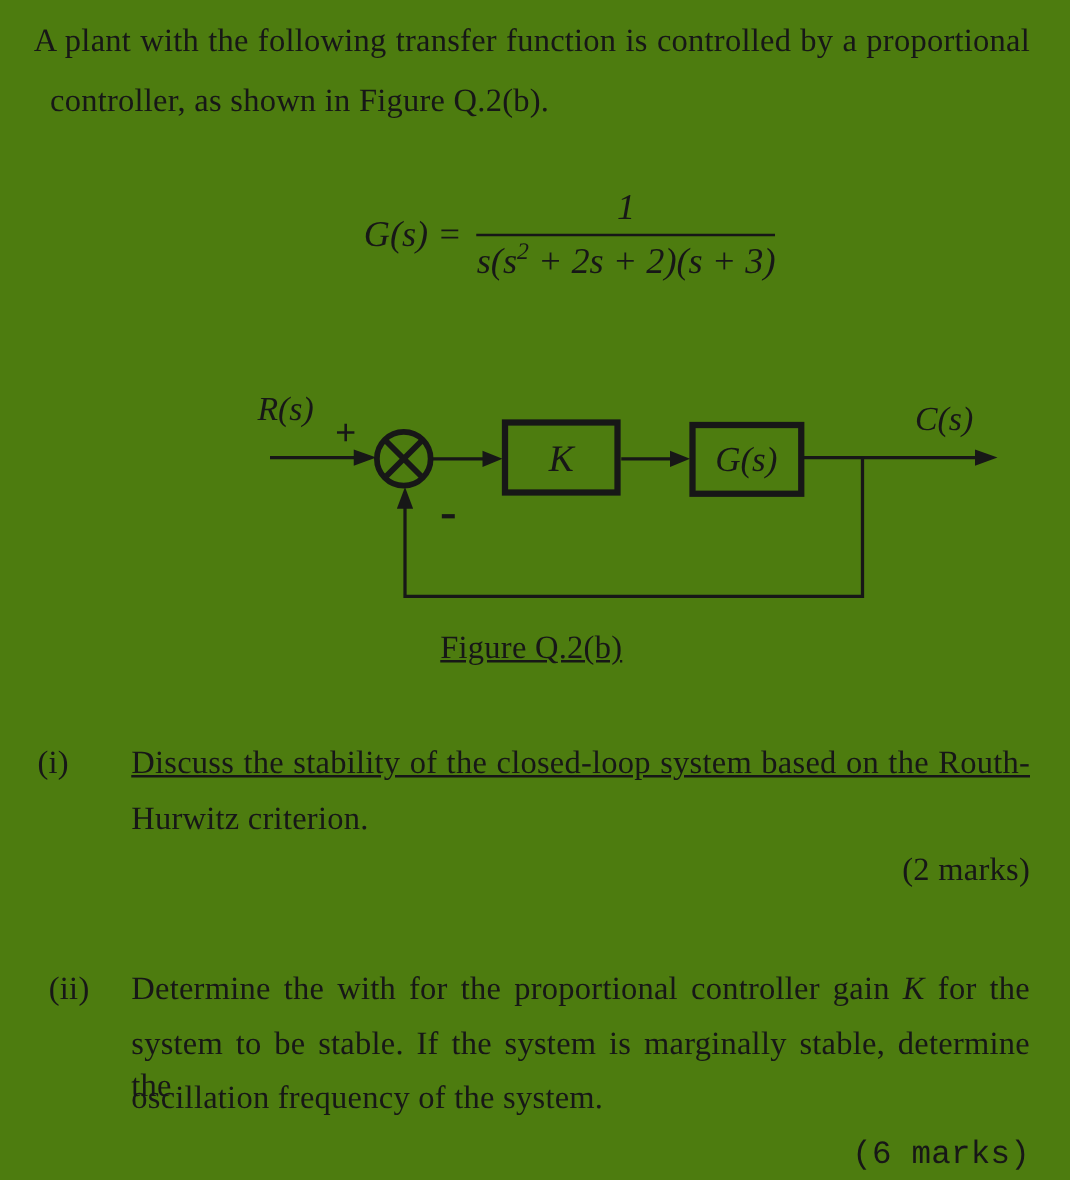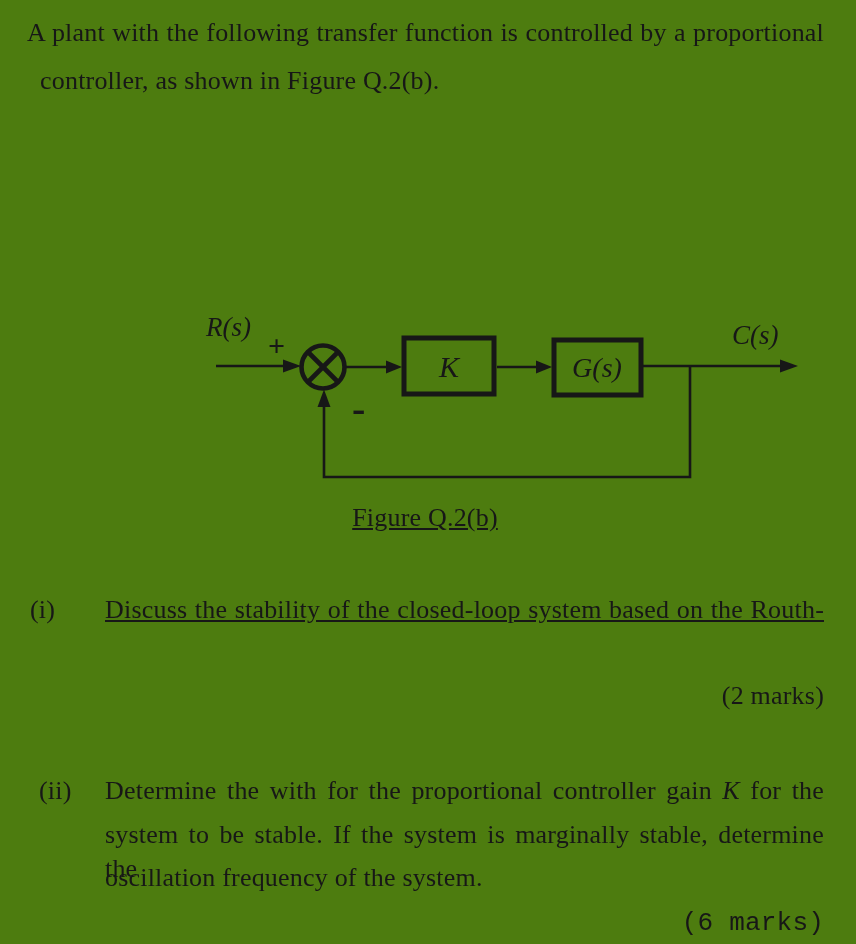--- a/index.html
+++ b/index.html
@@ -90,20 +90,27 @@
   }
 </style>
 </head>
 <body>
 
 <div class="page">
 
   <div class="abs line justify" style="left:27px; top:16px; width:797px;">A plant with the following transfer function is controlled by a proportional</div>
   <div class="abs line" style="left:40px; top:64px; width:797px;">controller, as shown in Figure Q.2(b).</div>
 
+  <div class="abs equation" style="left:291px; top:150px;">
+    <span class="eq-lhs">G(s) =</span>
+    <span class="fraction">
+      <span class="num">1</span>
+      <span class="den"><span>s(s</span><span class="sup">2</span><span> + 2s + 2)(s + 3)</span></span>
+    </span>
+  </div>
 
   <svg class="abs" style="left:0; top:300px;" width="856" height="245" viewBox="0 0 856 245">
 
     <text x="206" y="36" class="dlabel">R(s)</text>
 
     <line x1="216" y1="66" x2="285" y2="66" stroke="#171717" stroke-width="2.6"></line>
     <polygon points="283,59.5 301,66 283,72.5" fill="#171717"></polygon>
 
     <text x="268" y="56" class="dsign">+</text>
 
@@ -131,20 +138,21 @@
     <polyline points="690,66 690,177 324,177 324,103" fill="none" stroke="#171717" stroke-width="2.6"></polyline>
     <polygon points="317.5,107 324,89.5 330.5,107" fill="#171717"></polygon>
 
     <text x="352" y="122" class="dsign" style="font-size:40px">-</text>
   </svg>
 
   <div class="abs line caption" style="left:280px; top:501px;">Figure Q.2(b)</div>
 
   <div class="abs line" style="left:30px; top:593px;">(i)</div>
   <div class="abs line justify" style="left:105px; top:593px; width:719px;text-decoration:underline;">Discuss the stability of the closed-loop system based on the Routh-</div>
+  <div class="abs line" style="left:105px; top:638px;">Hurwitz criterion.</div>
   <div class="abs line marks" style="left:424px; top:679px; width:400px;">(2 marks)</div>
 
   <div class="abs line" style="left:27px; top:774px;margin-left:12px;">(ii)</div>
   <div class="abs line justify" style="left:105px; top:774px; width:719px;"><span>Determine the with for the proportional controller gain </span><span class="var">K</span><span> for the</span></div>
   <div class="abs line" style="left:105px; top:861px;">oscillation frequency of the system.</div>
   <div class="abs line justify" style="left:105px; top:818px; width:719px;">system to be stable.  If the system is marginally stable, determine the</div>
   <div class="abs line marks" style="left:424px; top:906px; width:400px;font-family:Liberation Mono, monospace;">(6 marks)</div>
 
 </div>
 

